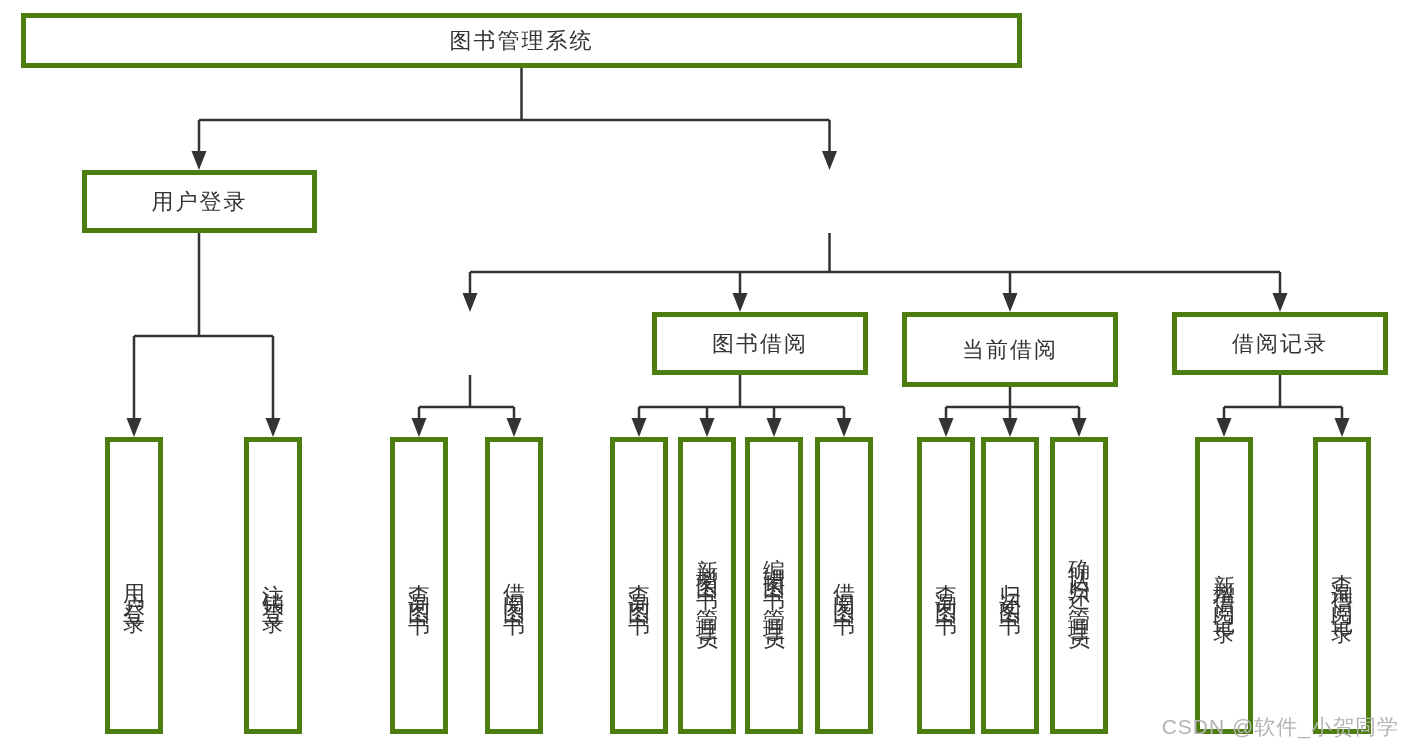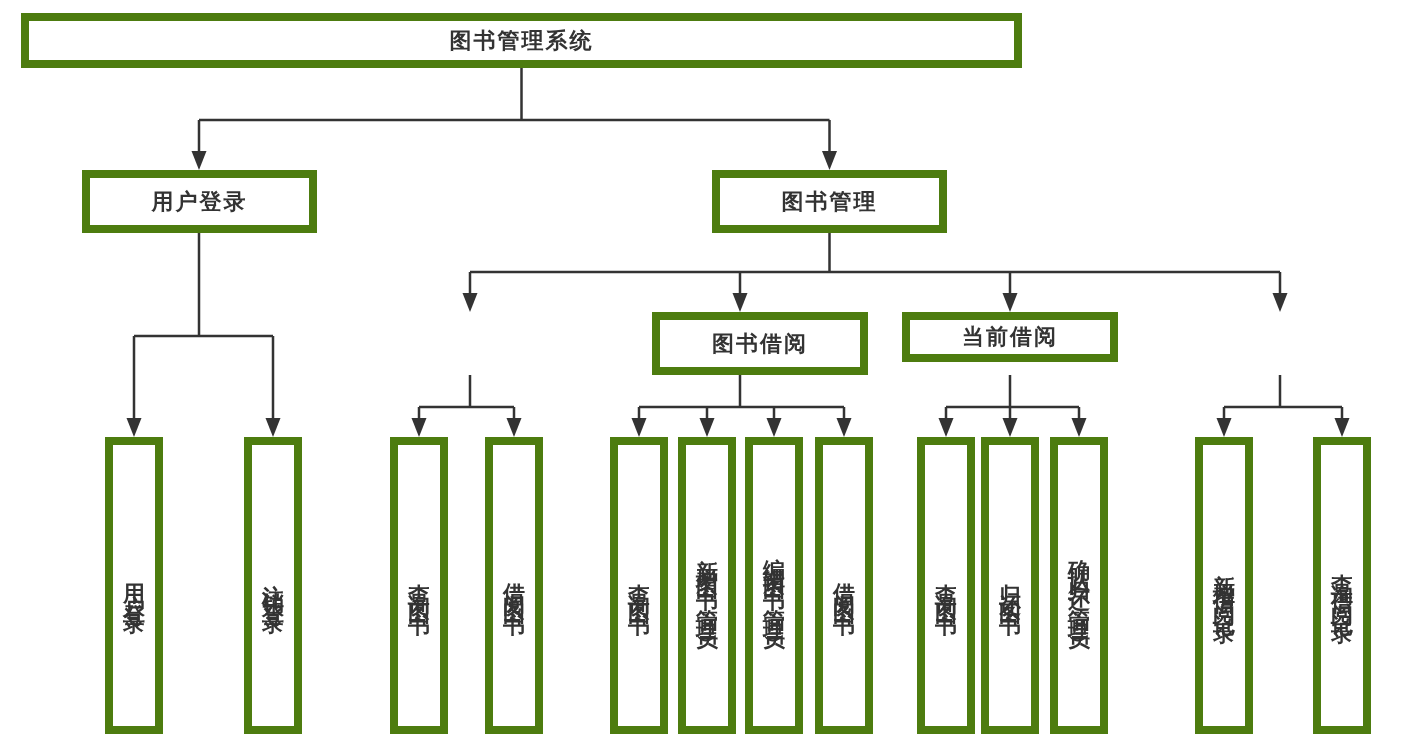--- a/index.html
+++ b/index.html
@@ -12,30 +12,29 @@
     overflow: hidden;
   }
   #connectors {
     position: absolute;
     left: 0; top: 0;
     width: 1405px; height: 747px;
   }
   .node {
     position: absolute;
     box-sizing: border-box;
-    border: 8px solid #4d7c0f;
+    border: 5px solid #4d7c0f;
     background: #ffffff;
     display: flex;
     align-items: center;
     justify-content: center;
     color: #333333;
     font-size: 22px;
     letter-spacing: 2px;
     z-index: 2;
-    font-weight: bold;
   }
   .leaf {
     letter-spacing: 0;
   }
   .leaf .vtext {
     writing-mode: vertical-rl;
     text-orientation: mixed;
     letter-spacing: 10px;
     line-height: 1;
     white-space: nowrap;
@@ -83,24 +82,24 @@
       <polygon points="1002.5,418 1017.5,418 1010,437"></polygon>
       <polygon points="1071.5,418 1086.5,418 1079,437"></polygon>
       <polygon points="1216.5,418 1231.5,418 1224,437"></polygon>
       <polygon points="1334.5,418 1349.5,418 1342,437"></polygon>
     </g>
   </svg>
 
   <div class="node" style="left:21px; top:13px; width:1001px; height:55px;">图书管理系统</div>
 
   <div class="node" style="left:82px; top:170px; width:235px; height:63px;">用户登录</div>
-  <div class="node" style="left:712px; top:170px; width:235px; height:63px;">图书管理</div>
 
   <div class="node" style="left:632px; top:312px; width:216px; height:63px;margin-left:20px;">图书借阅</div>
-  <div class="node" style="left:902px; top:312px; width:216px; height:50px;">当前借阅</div>
+  <div class="node" style="left:902px; top:312px; width:216px; height:75px;">当前借阅</div>
+  <div class="node" style="left:1172px; top:312px; width:216px; height:63px;">借阅记录</div>
 
   <div class="node leaf" style="left:105px; top:437px; width:58px; height:297px;">
     <span class="vtext">用户登录</span>
   </div>
   <div class="node leaf" style="left:244px; top:437px; width:58px; height:297px;">
     <span class="vtext">注销登录</span>
   </div>
   <div class="node leaf" style="left:390px; top:437px; width:58px; height:297px;">
     <span class="vtext">查询图书</span>
   </div>
@@ -128,14 +127,15 @@
   <div class="node leaf" style="left:1050px; top:437px; width:58px; height:297px;">
     <span class="vtext">确认归还（管理员）</span>
   </div>
   <div class="node leaf" style="left:1195px; top:437px; width:58px; height:297px;">
     <span class="vtext">新增借阅记录</span>
   </div>
   <div class="node leaf" style="left:1313px; top:437px; width:58px; height:297px;">
     <span class="vtext">查询借阅记录</span>
   </div>
 
+  <div class="watermark">CSDN @软件_小贺同学</div>
 
 </div>
 
 </body></html>

